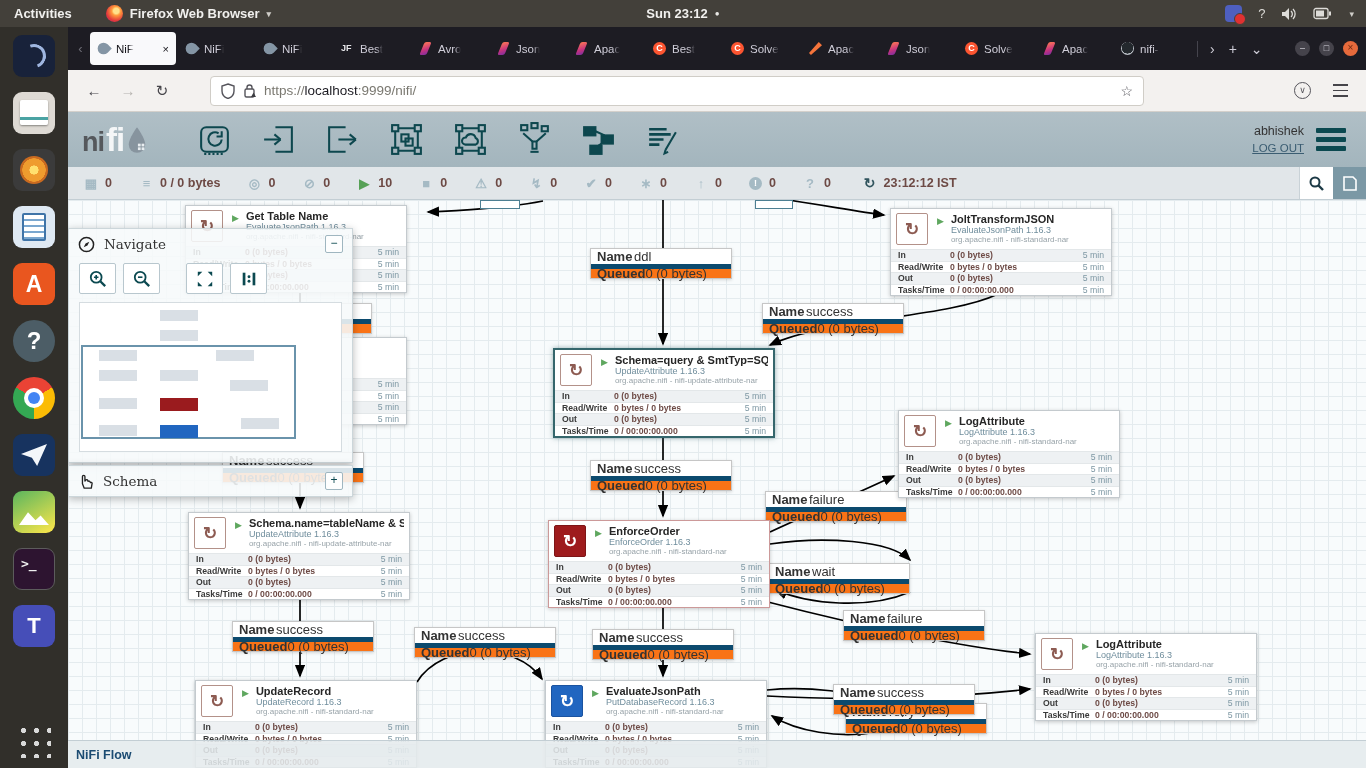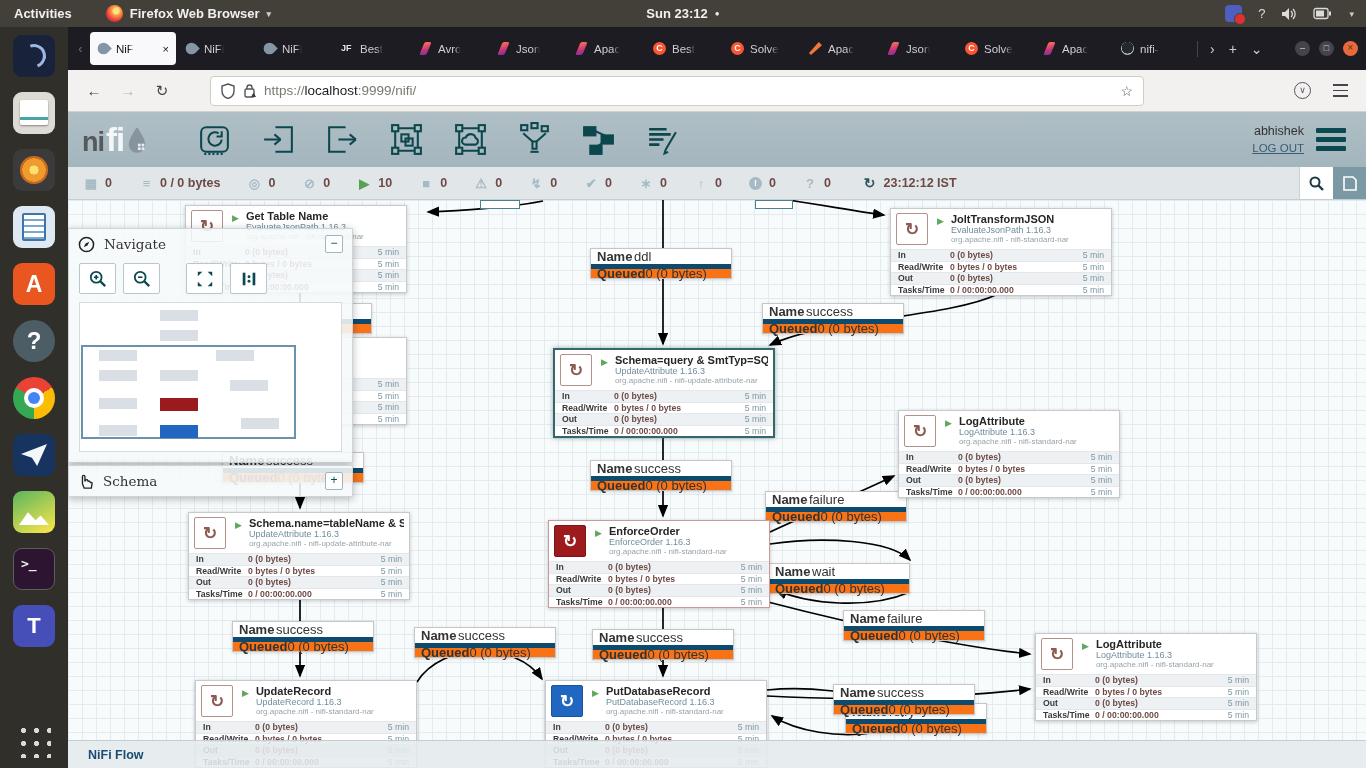--- a/index.html
+++ b/index.html
@@ -165,21 +165,21 @@
   #nav-btns .zb{width:37px;height:31px;background:#fff;border:1px solid #b8c7ce;border-radius:2px;
     display:flex;align-items:center;justify-content:center;}
   #nav-btns .sp{width:12px;}
   #minimap{margin:2px 10px 10px 10px;height:150px;background:#fff;border:1px solid #d5dce0;position:relative;}
   .mm-node{position:absolute;background:#d9dfe5;}
   .mm-node.r{background:#9a1b1e;}
   .mm-node.b{background:#2166c0;}
   #mm-view{position:absolute;border:2px solid #6a93ab;}
   
   #breadcrumb{height:28px;background:rgba(229,234,237,.88);border-top:1px solid #c3ced4;
-    display:flex;align-items:center;padding-left:20px;position:relative;z-index:30;}
+    display:flex;align-items:center;padding-left:8px;position:relative;z-index:30;}
   #breadcrumb .bc{font-size:12.5px;font-weight:bold;color:#1b4b72;}
 </style>
 </head>
 <body>
 
 <div id="topbar">
   <span id="tb-activities">Activities</span>
   <span id="tb-appmenu">
     <span class="ff-ic"></span>
     <span>Firefox Web Browser</span>
@@ -914,21 +914,21 @@
             <span class="pl">Tasks/Time</span>
             <span class="pv">0 / 00:00:00.000</span>
             <span class="pw">5 min</span>
           </div>
     </div>
         <div class="proc blue" style="left: 477px; top: 480px;">
       <div class="ph">
         <div class="pic">↻</div>
         <span class="play">▶</span>
         <div class="pt">
-          <div class="pn">PutDatabaseRecord</div>
+          <div class="pn">EvaluateJsonPath</div>
           <div class="pty">PutDatabaseRecord 1.16.3</div>
           <div class="pb">org.apache.nifi - nifi-standard-nar</div>
         </div>
       </div>
       <div class="pr">
             <span class="pl">In</span>
             <span class="pv">0 (0 bytes)</span>
             <span class="pw">5 min</span>
           </div>
       <div class="pr">

